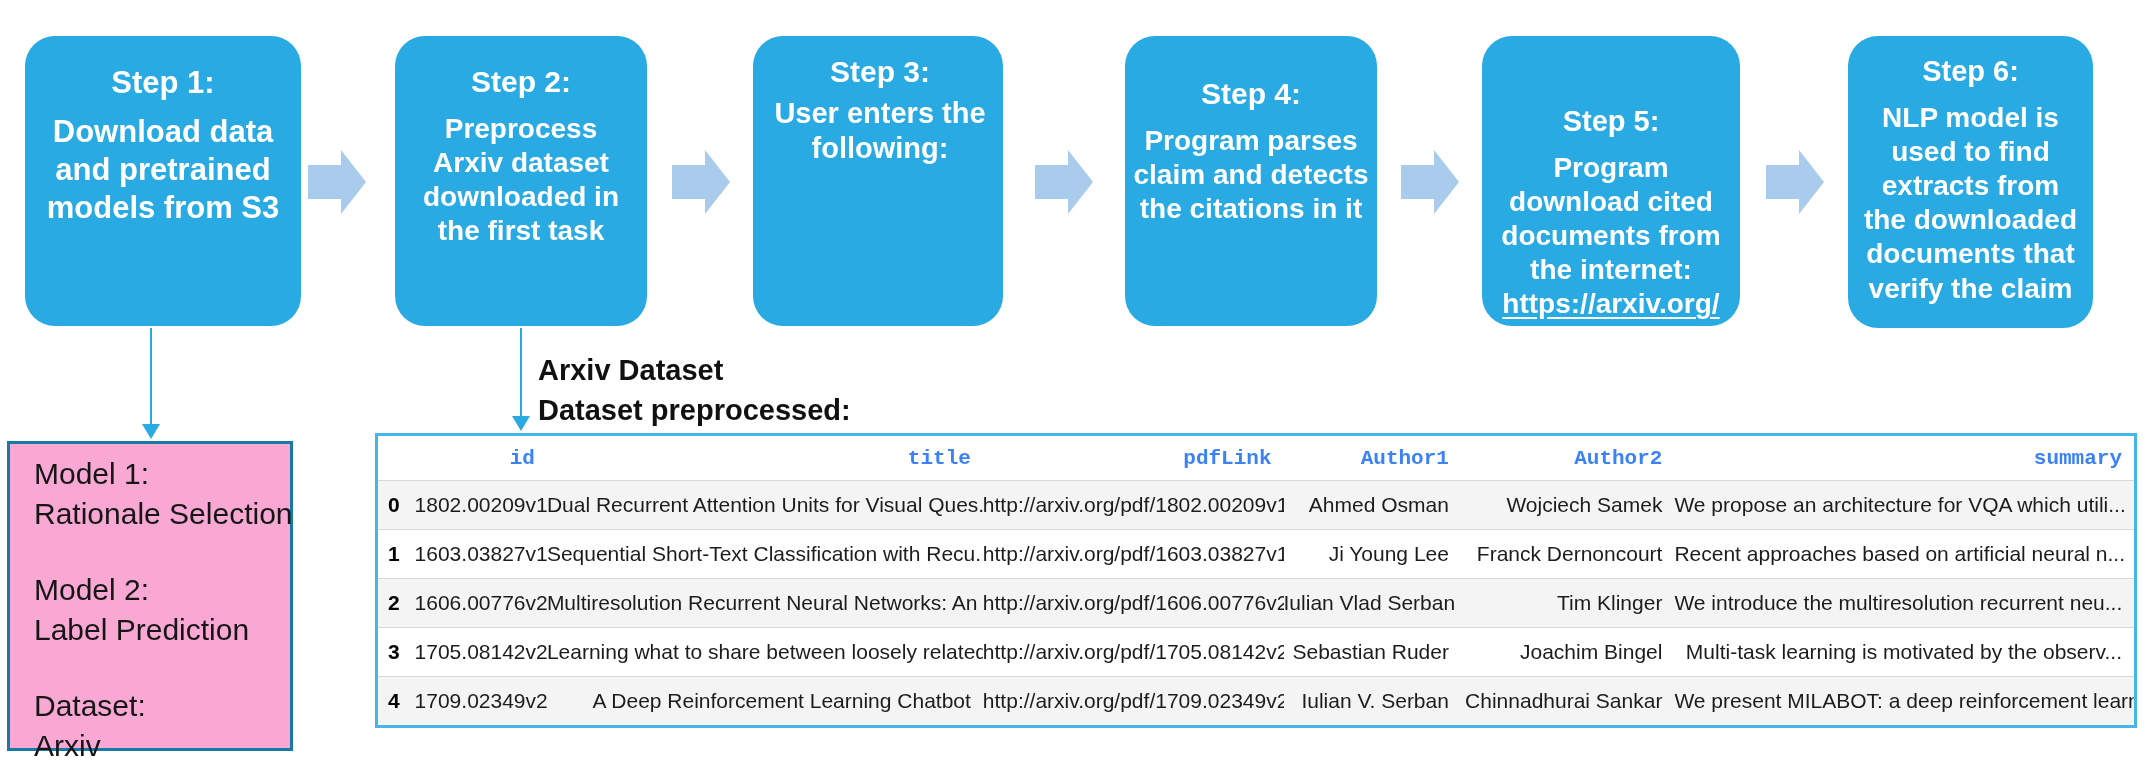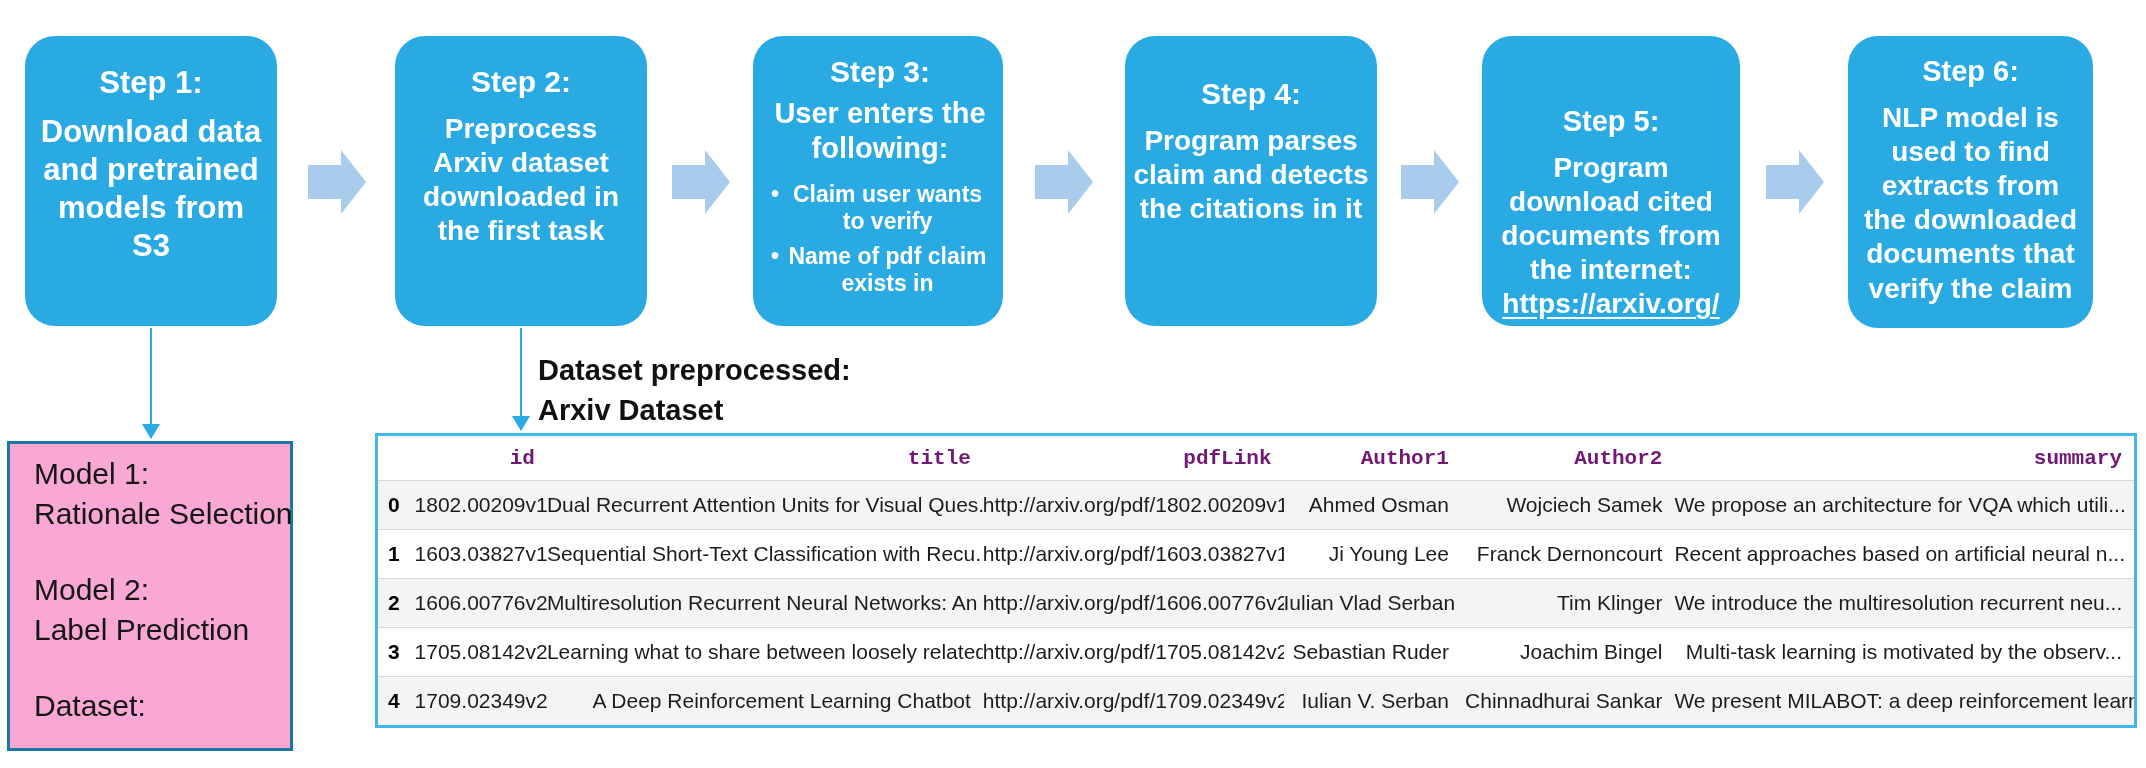--- a/index.html
+++ b/index.html
@@ -8,21 +8,21 @@
     background:#ffffff;font-family:"Liberation Sans",sans-serif;
   }
   
   .step{
     position:absolute;top:36px;height:290px;box-sizing:border-box;
     background:var(--box-fill);border-radius:30px;color:#fff;
     text-align:center;font-weight:700;
   }
   .step-title{font-size:31px;line-height:1.2;margin-bottom:12px;}
   .step-body{font-size:31px;line-height:1.22;}
-  .s1{left:25px;width:252px;padding:28px 12px 0 12px;}
+  .s1{left:25px;width:276px;padding:28px 12px 0 12px;}
   .s1 .step-body{font-size:31px;}
   .s2{left:395px;width:252px;padding:28px 12px 0 12px;}
   .s2 .step-title{font-size:30px;}
   .s2 .step-body{font-size:28px;}
   .s3{left:753px;width:250px;padding:18px 14px 0 18px;text-align:center;}
   .s3 .step-title{font-size:30px;margin-bottom:6px;}
   .s3 .step-body{font-size:29px;margin-bottom:14px;}
   .s4{left:1125px;width:252px;padding:40px 8px 0 8px;}
   .s4 .step-title{font-size:30px;}
   .s4 .step-body{font-size:28px;}
@@ -57,21 +57,21 @@
   .model-box{position:absolute;left:7px;top:441px;width:286px;height:310px;box-sizing:border-box;
     border:3px solid var(--model-box-border);background:#f9a8d4;padding:10px 0 0 24px;color:#161616;}
   .model-group{margin-bottom:36px;font-size:30px;line-height:40px;}
   .model-group div{white-space:nowrap;}
   
   .arxiv-table{position:absolute;left:375px;top:433px;width:1762px;
     border-collapse:collapse;table-layout:fixed;
     border:3px solid var(--table-border);background:#fff;font-size:21px;color:#1c1c1c;}
   .arxiv-table th{
     font-family:"Liberation Mono","DejaVu Sans Mono",monospace;
-    font-weight:700;font-size:21px;color:#701a75;text-align:right;
+    font-weight:700;font-size:21px;color:#3b82f6;text-align:right;
     height:44px;padding:0 12px 0 0;white-space:nowrap;overflow:hidden;}
   .arxiv-table td{
     height:48px;text-align:right;padding:0 12px 0 0;white-space:nowrap;overflow:hidden;
     border-top:1px solid #d9d9d9;}
   .arxiv-table td.idx{font-weight:700;text-align:left;padding:0 0 0 10px;color:#000;}
   .arxiv-table tr.stripe td{background:var(--row-stripe);}
 </style>
 </head>
 <body style="--box-fill: #29AAE2; --block-arrow: #A9CCEC; --connector: #29ABE2; --table-border: #45B6E8; --model-box-border: #1878A6; --row-stripe: #f4f4f4;">
 
@@ -79,24 +79,20 @@
   <div class="step-title">Step 1:</div>
   <div class="step-body">Download data and pretrained models from S3</div>
 </div>
 <div class="step s2">
   <div class="step-title">Step 2:</div>
   <div class="step-body">Preprocess Arxiv dataset downloaded in the first task</div>
 </div>
 <div class="step s3">
   <div class="step-title">Step 3:</div>
   <div class="step-body">User enters the following:</div>
-  <ul>
-    <li>Claim user wants to verify</li>
-    <li>Name of pdf claim exists in</li>
-  </ul>
 </div>
 <div class="step s4">
   <div class="step-title">Step 4:</div>
   <div class="step-body">Program parses claim and detects the citations in it</div>
 </div>
 <div class="step s5">
   <div class="step-title">Step 5:</div>
   <div class="step-body">Program download cited documents from the internet:</div>
   <div class="step-body"><a>https://arxiv.org/</a></div>
 </div>
@@ -129,35 +125,36 @@
 <div class="down-arrow da1">
     <div class="line"></div>
     <div class="head"></div>
   </div>
 <div class="down-arrow da2">
     <div class="line"></div>
     <div class="head"></div>
   </div>
 
 <div class="dataset-label">
+  <div>Arxiv Dataset</div>
   <div>Dataset preprocessed:</div>
-  <div>Arxiv Dataset</div>
 </div>
 
 <div class="model-box">
   <div class="model-group">
     <div>Model 1:</div>
     <div>Rationale Selection</div>
   </div>
   <div class="model-group">
     <div>Model 2:</div>
     <div>Label Prediction</div>
   </div>
   <div class="model-group">
     <div>Dataset:</div>
+    <div>Arxiv</div>
   </div>
 </div>
 
 <table class="arxiv-table">
   <colgroup>
     <col style="width:38px">
       <col style="width:132px">
       <col style="width:435px">
     <col style="width:300px">
       <col style="width:177px">

